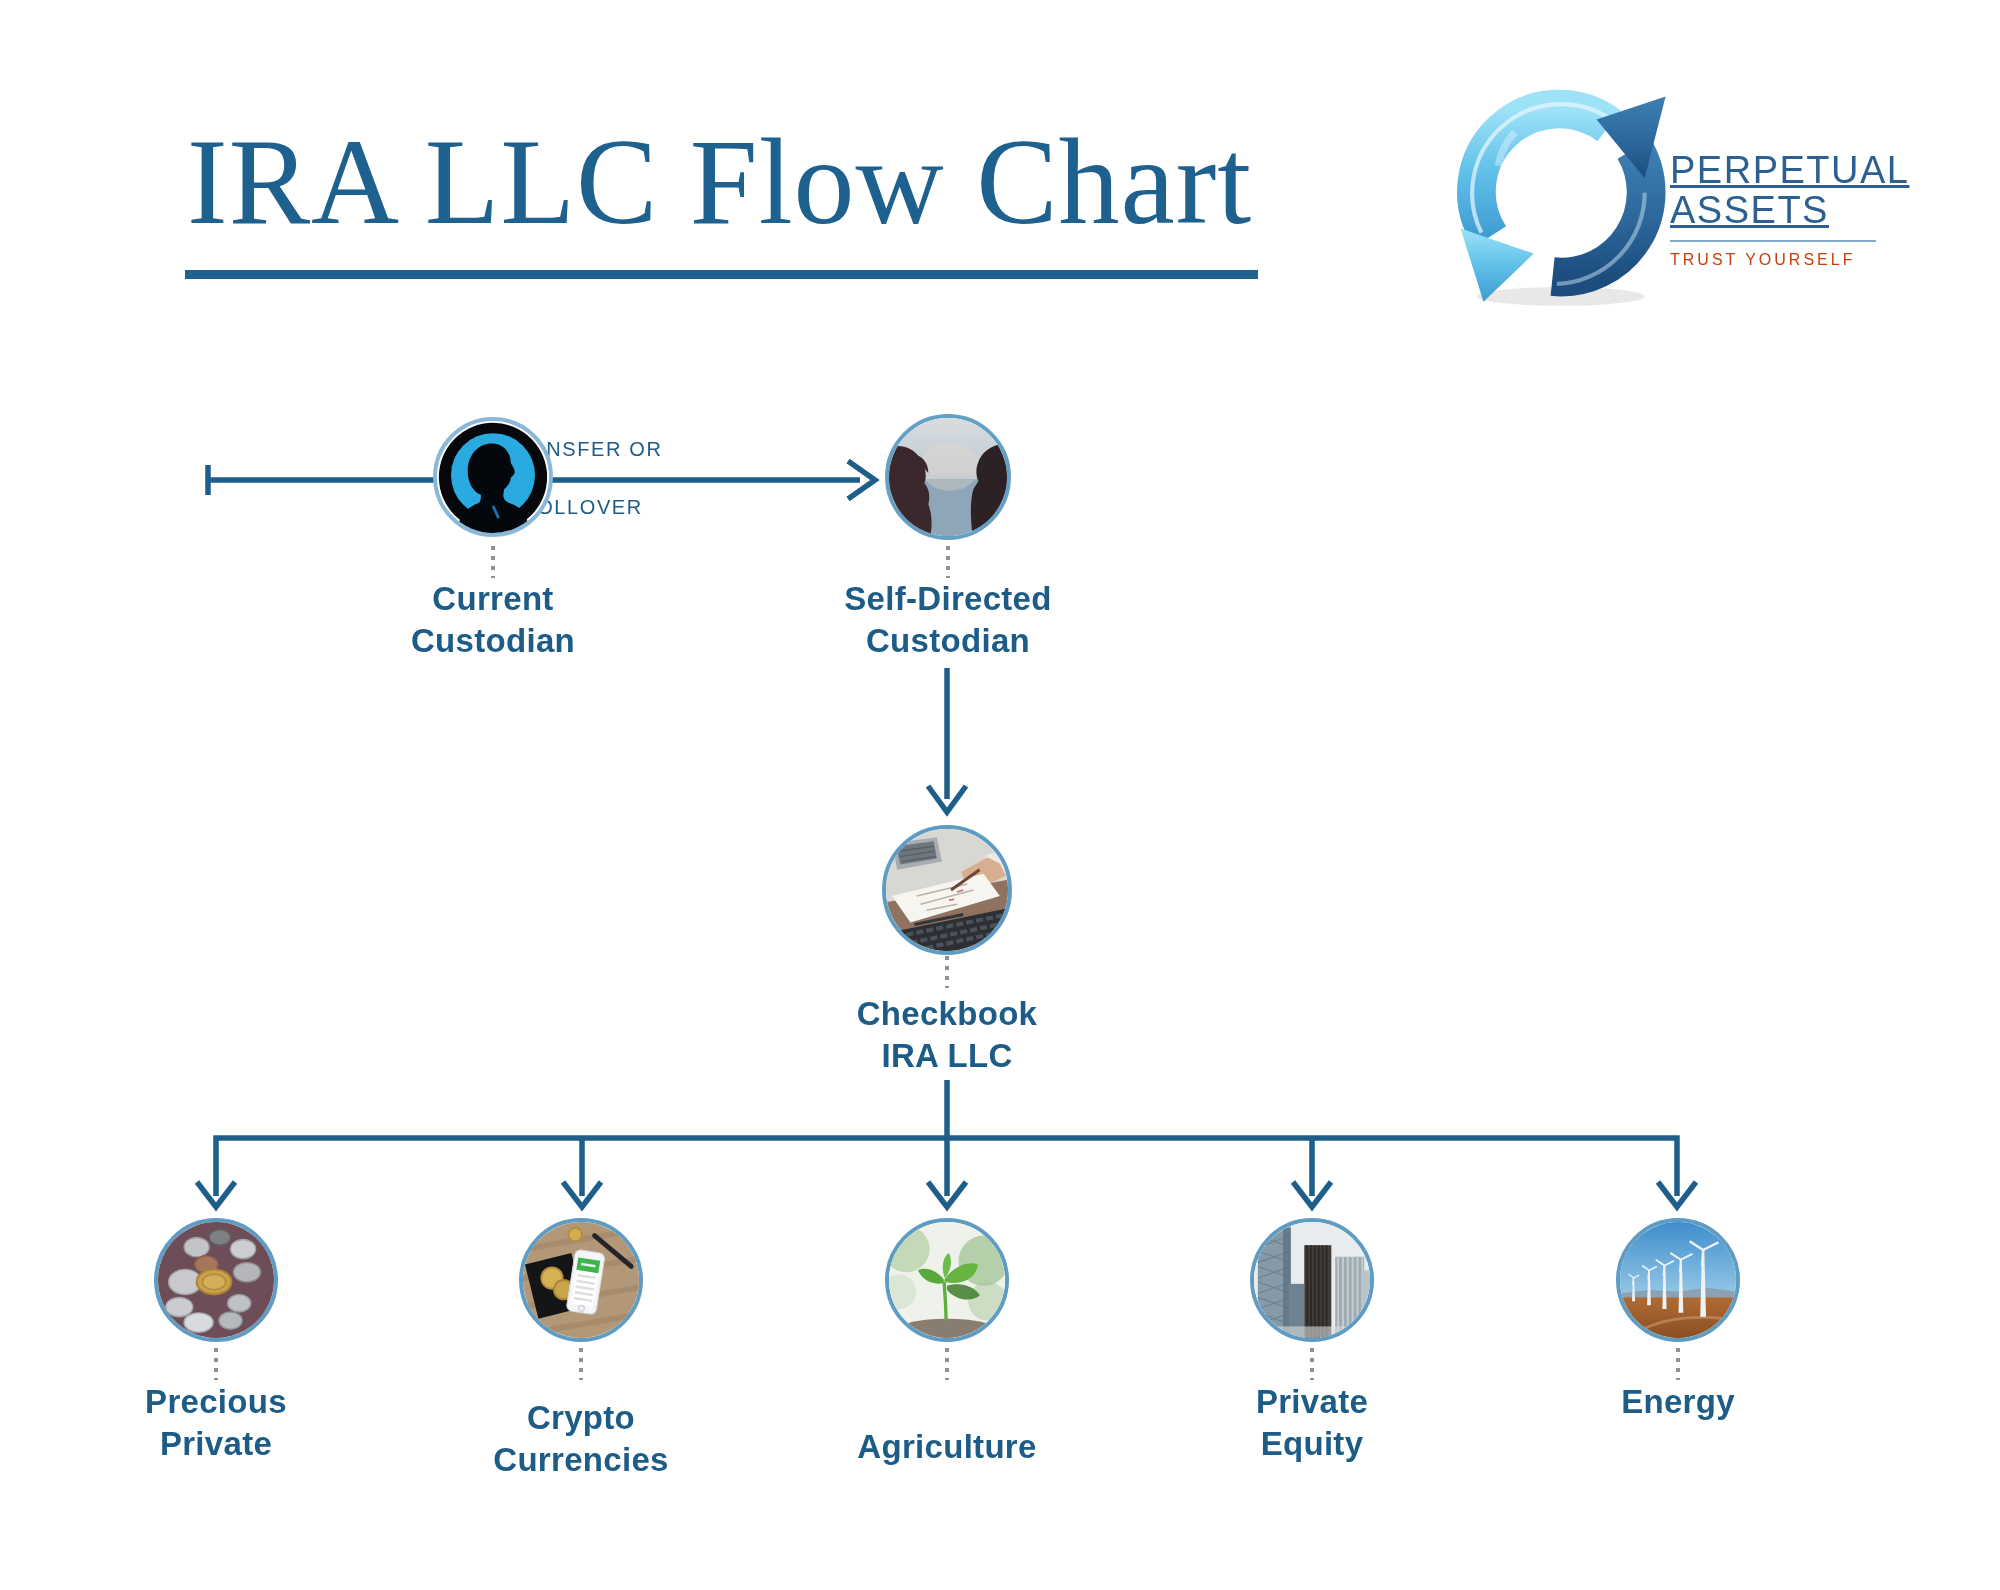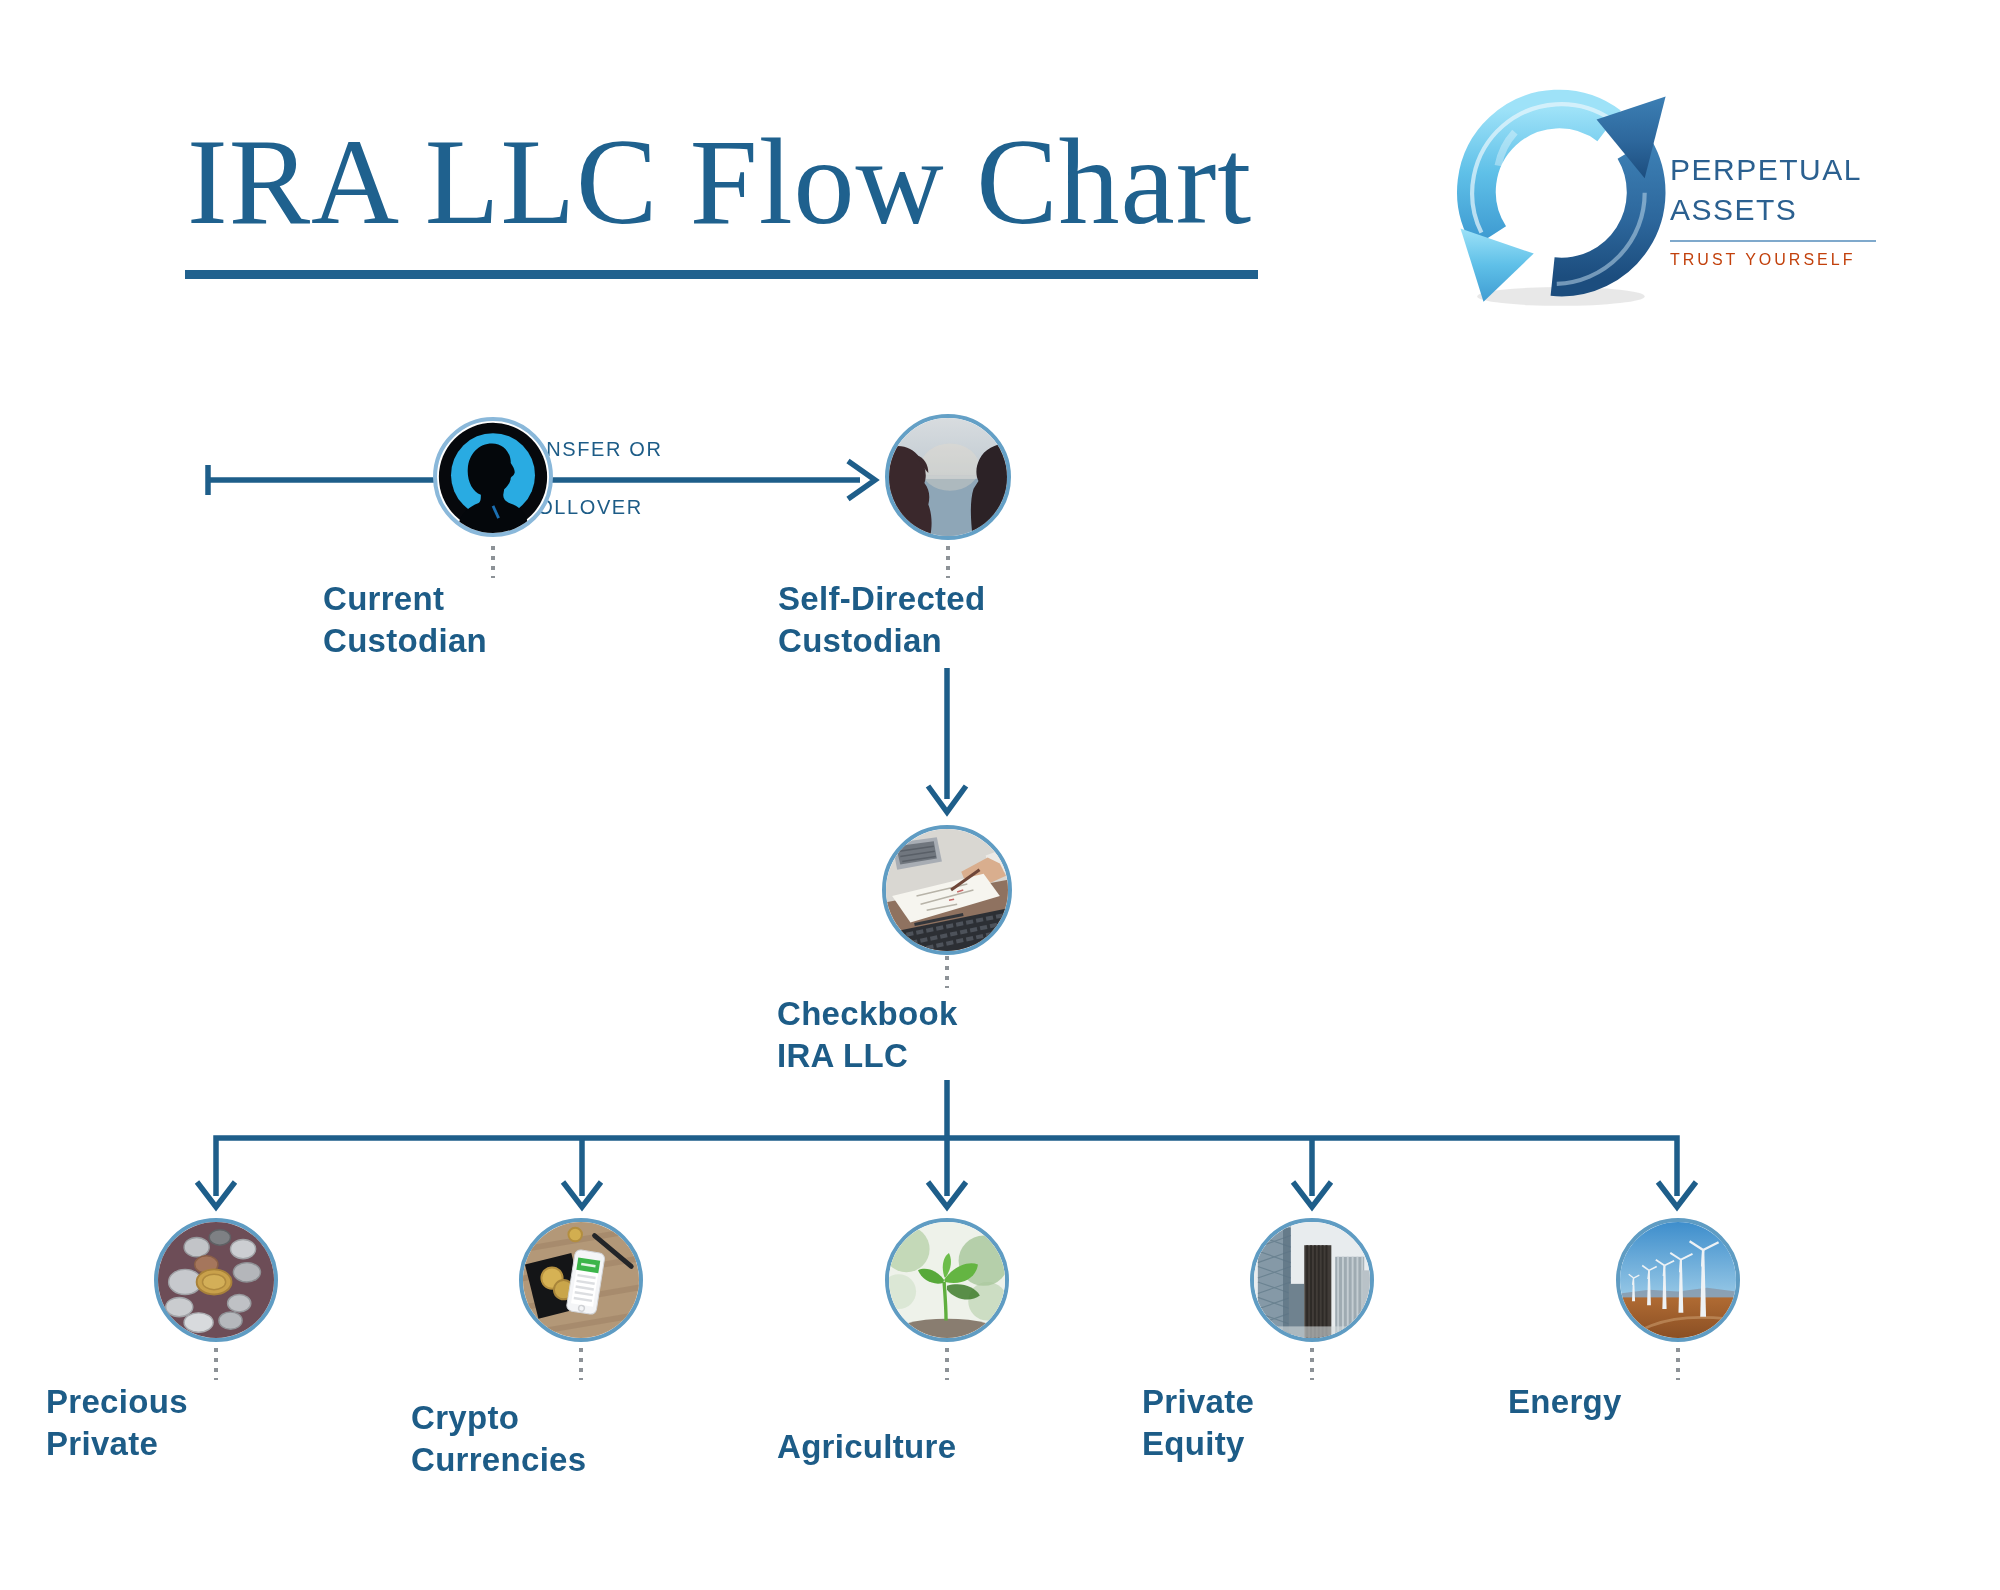--- a/index.html
+++ b/index.html
@@ -6,30 +6,30 @@
   .canvas{position:relative;width:2000px;height:1590px;background:#ffffff;overflow:hidden;
           font-family:"Liberation Sans", sans-serif;}
   
   .page-title{position:absolute;left:185px;top:118px;display:inline-block;
               font-family:"Liberation Serif", serif;font-weight:400;
               font-size:122px;line-height:1.05;color:#1f618e;letter-spacing:1px;
               padding:0 6px 24px 2px;border-bottom:9px solid #20618e;}
   
   .logo-icon{position:absolute;left:1452px;top:84px;width:220px;height:225px;}
   .logo-text{position:absolute;left:1670px;top:150px;color:#2b6090;}
-  .brand-line{font-size:30px;line-height:40px;letter-spacing:1.5px;color:#2b6090;}
+  .brand-line{font-size:38px;line-height:40px;letter-spacing:1.5px;color:#2b6090;text-decoration:underline;}
   .brand-divider{width:206px;height:2px;background:#7fa9cc;margin:10px 0 9px 0;}
   .brand-tagline{font-size:16px;letter-spacing:3px;color:#c2410c;}
   
   .connect{position:absolute;left:0;top:0;z-index:1;}
   
   .circle{position:absolute;z-index:2;border:4px solid #5f9cc3;border-radius:50%;
           overflow:hidden;box-sizing:border-box;background:#fff;}
   .circle svg{display:block;width:100%;height:100%;}
-  .node-label{position:absolute;z-index:2;width:340px;text-align:left;
+  .node-label{position:absolute;z-index:2;width:340px;text-align:center;
               font-weight:bold;font-size:33px;line-height:42px;color:#1d5c87;
               white-space:pre-line;letter-spacing:.3px;}
   .edge-label{position:absolute;z-index:2;width:300px;text-align:center;
               font-weight:500;font-size:20px;letter-spacing:1.6px;color:#1d5c87;}
   .dots{position:absolute;z-index:2;width:4px;height:32px;
         background-image:repeating-linear-gradient(to bottom,#8d9297 0 4px,transparent 4px 10px);}
 </style>
 </head>
 <body>
 

